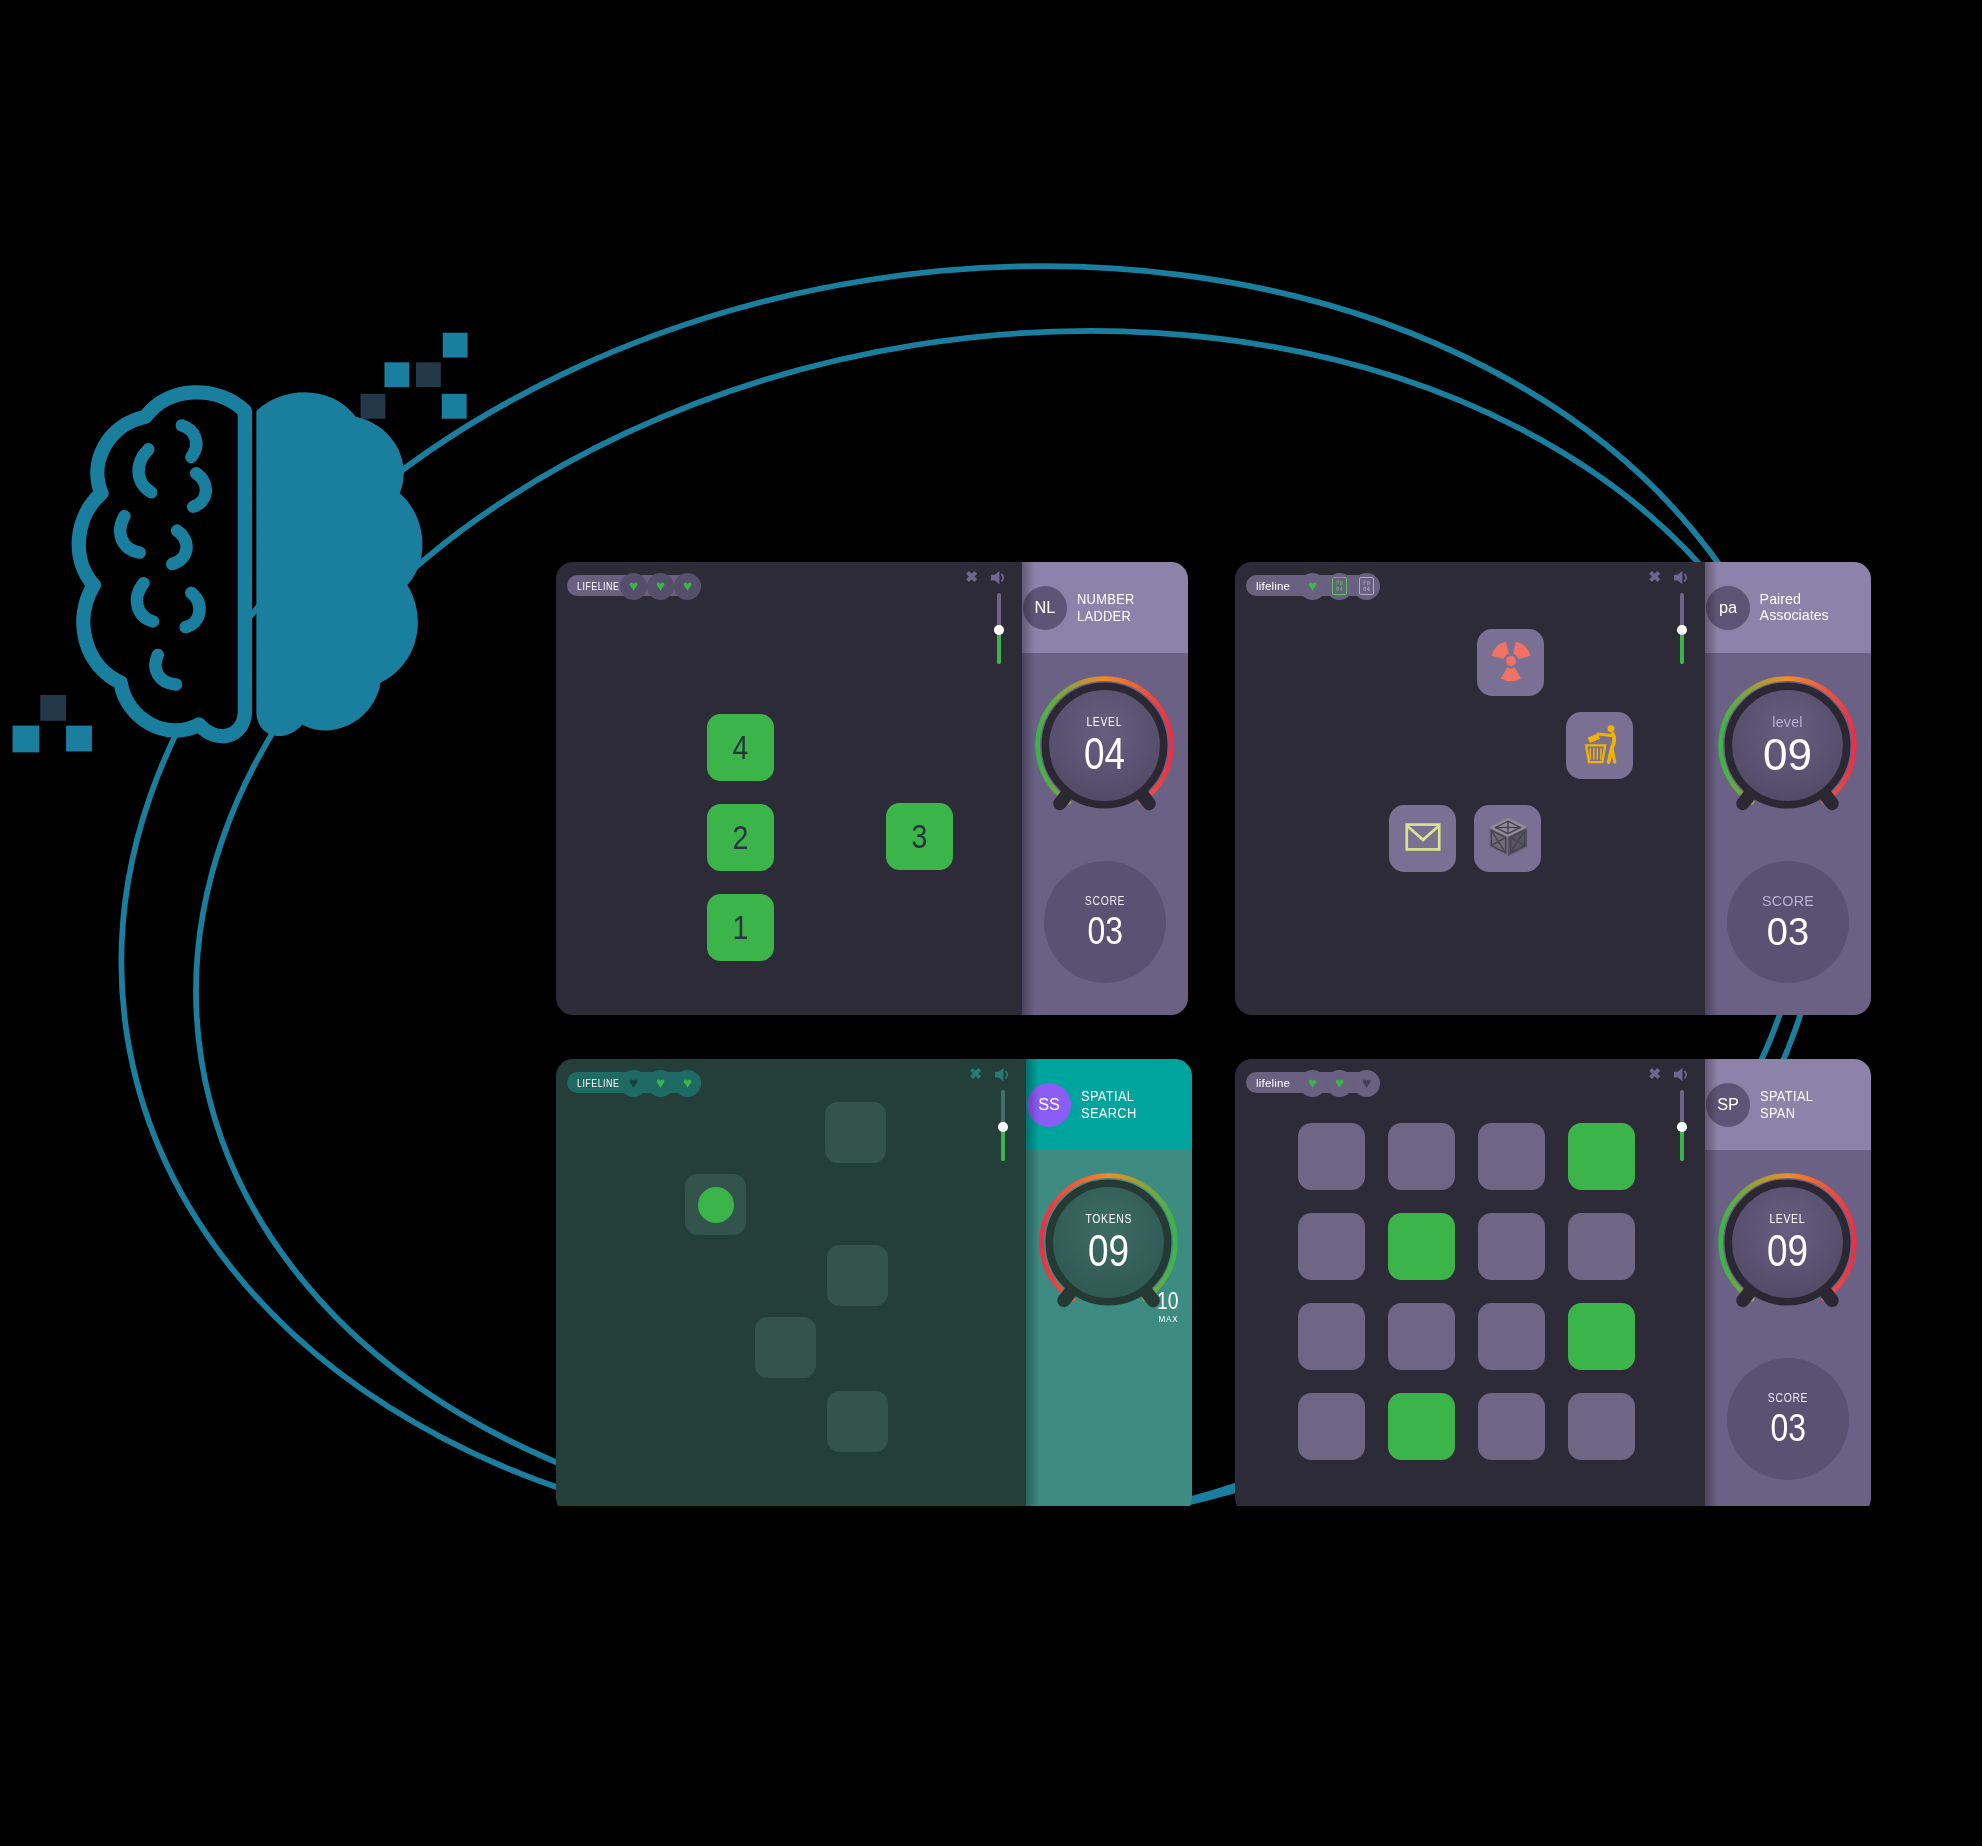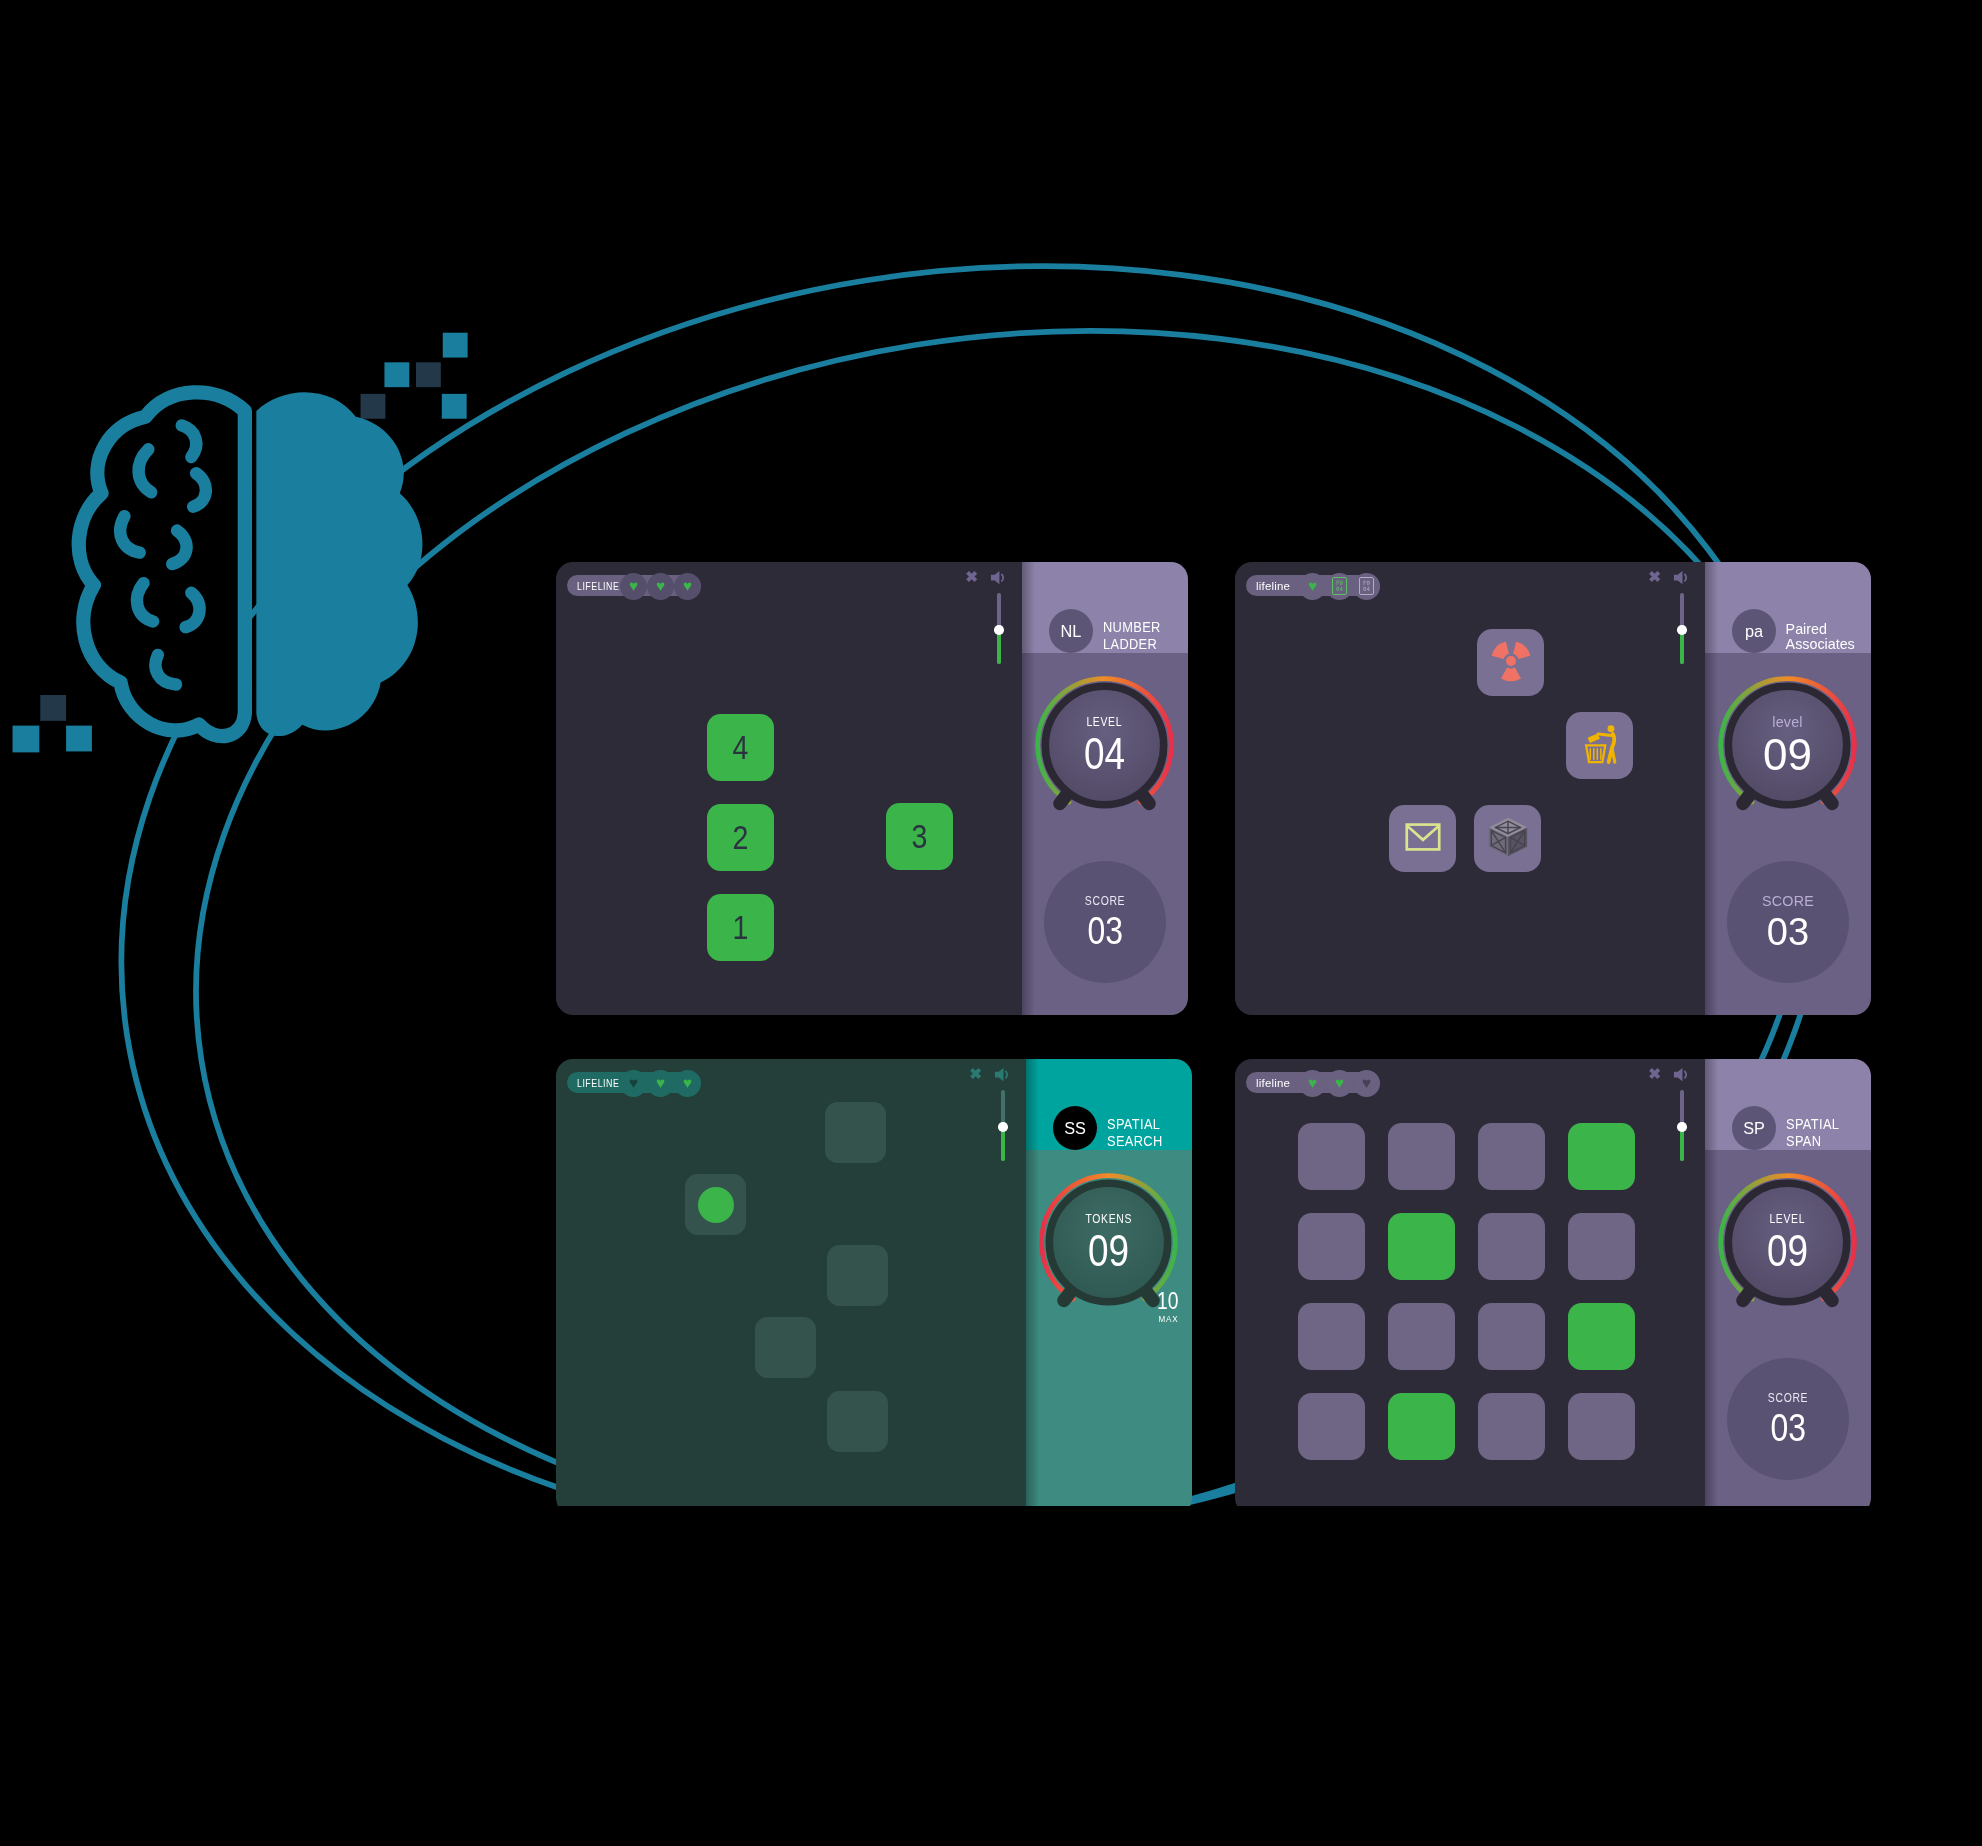--- a/index.html
+++ b/index.html
@@ -13,28 +13,28 @@
   #p2{left:1235px;top:562px;width:636px;height:453px;}
   #p3{left:556px;top:1059px;width:636px;height:456px;}
   #p4{left:1235px;top:1059px;width:636px;height:456px;}
 
   .play{position:relative;flex:1;background:#2e2b38;}
   #p3 .play{background:#243f39;}
 
   .sidebar{position:relative;width:166px;display:flex;flex-direction:column;}
   .sidebar::before{content:'';position:absolute;left:0;top:0;bottom:0;width:13.4px;
     background:linear-gradient(90deg,rgba(0,0,0,.30),rgba(0,0,0,0));z-index:5;pointer-events:none;}
-  .sb-head{height:91px;display:flex;align-items:flex-end;gap:9.6px;padding-left:27px;background:#8d82a9;}
+  .sb-head{height:91px;display:flex;align-items:center;gap:9.6px;padding-left:1px;background:#8d82a9;}
   .sb-body{flex:1;position:relative;background:#6b6185;}
   #p3 .sb-head{background:#00a49e;}
   #p3 .sb-body{background:#3d8b81;}
 
   .badge{flex:none;width:44px;height:44px;border-radius:50%;background:#5d5576;color:#fff;
     display:flex;align-items:center;justify-content:center;font-size:16.3px;}
-  #p3 .badge{background:#000000;}
+  #p3 .badge{background:#8b5cf6;}
   .sb-title{color:#fff;font-size:15.3px;line-height:1.1;letter-spacing:0.4px;}
   #p2 .sb-title{font-size:14.3px;letter-spacing:0;}
 
   
   .cond{display:inline-block;transform:scaleX(.84);transform-origin:0 50%;}
   .cond2{display:block;transform:scaleX(.84);transform-origin:50% 50%;}
 
   
   .pill{position:absolute;left:10.5px;top:13.4px;width:134px;height:21px;border-radius:10.5px;
     background:#6a6080;display:flex;align-items:center;padding-left:10.5px;box-sizing:border-box;z-index:2;}

